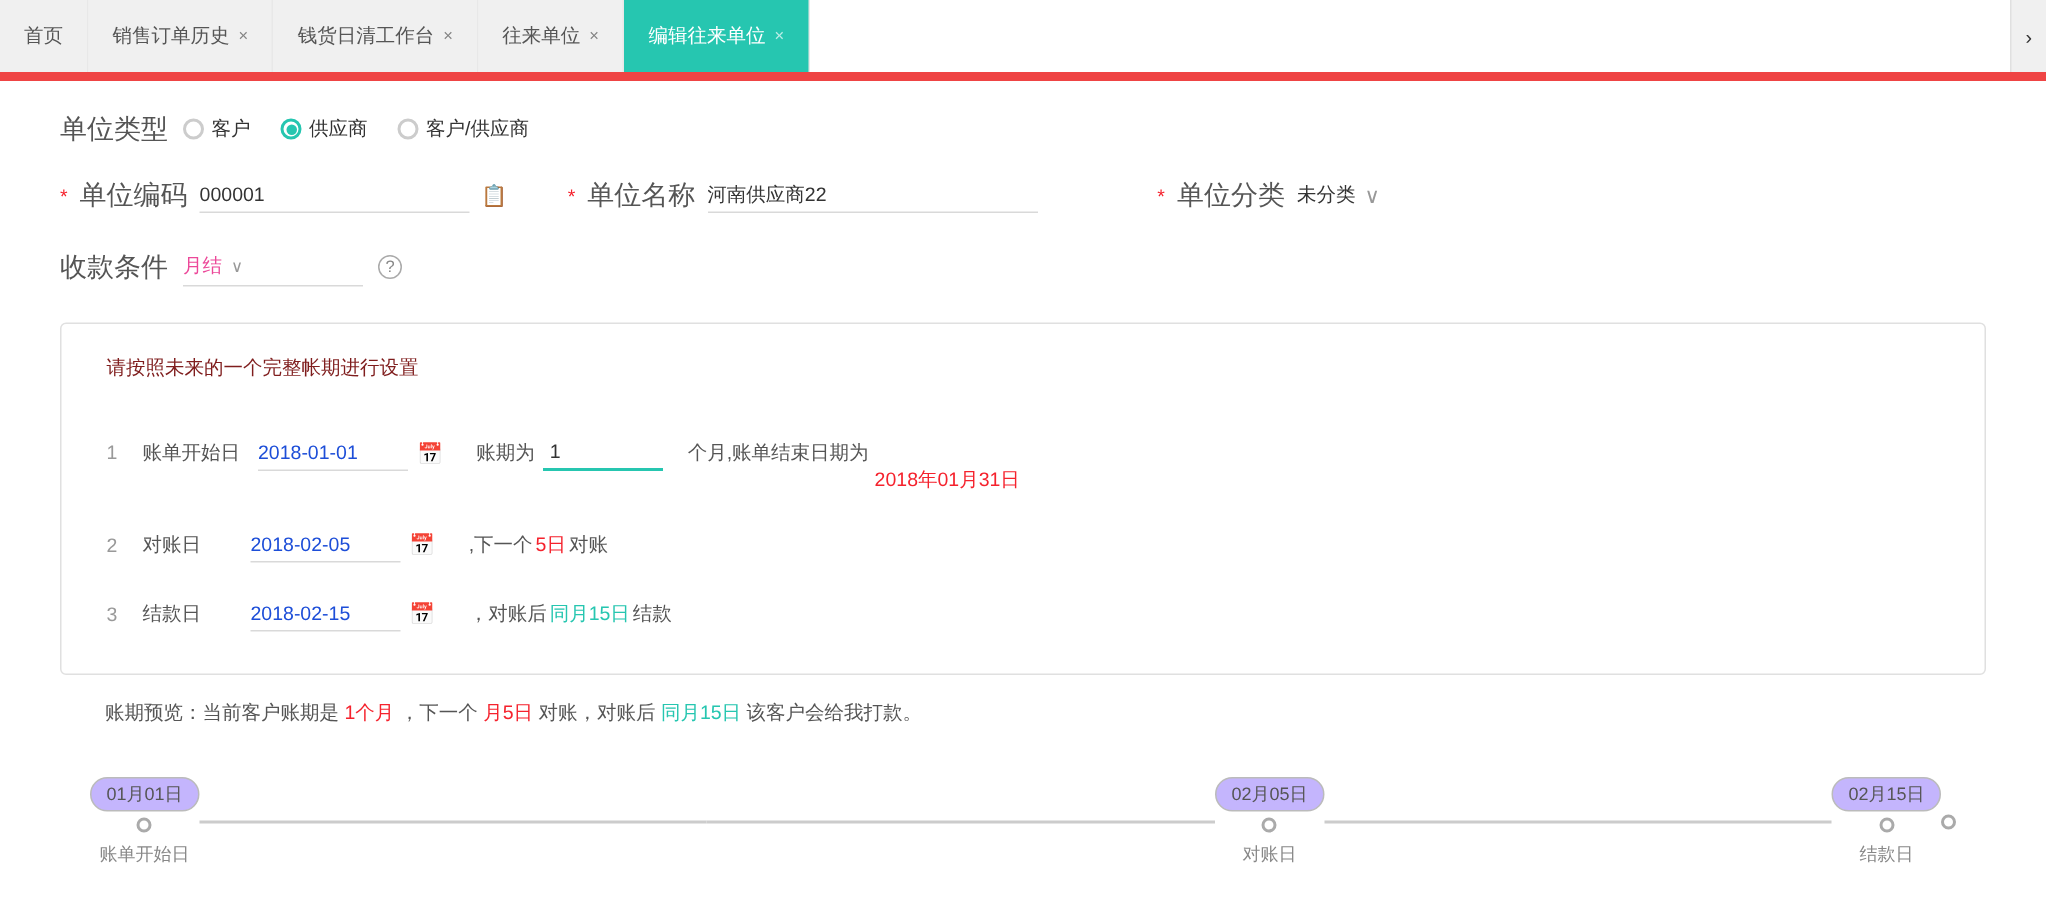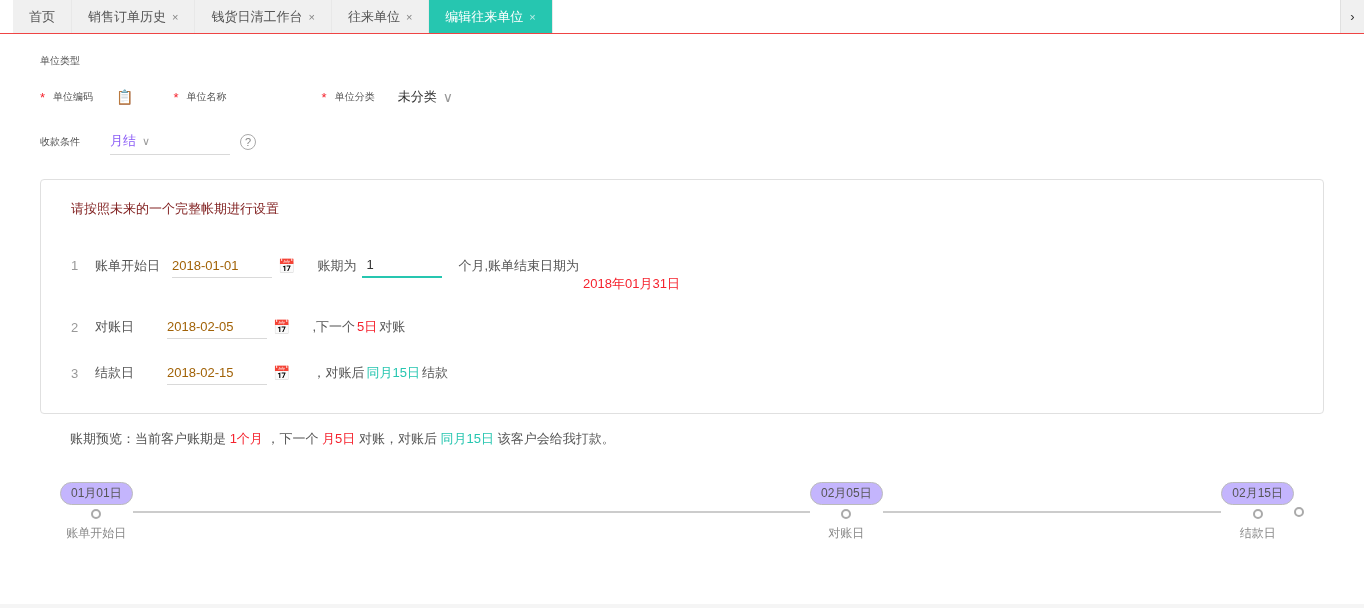--- a/index.html
+++ b/index.html
@@ -3,23 +3,23 @@
   <meta charset="utf-8">
   <style>
     * { box-sizing: border-box; margin: 0; padding: 0; }
     body { font-family: "Microsoft YaHei", "PingFang SC", sans-serif; font-size: 13px; background: #f5f5f5; color: #333; }
 
     
     .tab-bar {
       display: flex;
       align-items: stretch;
       background: #fff;
-      border-bottom: 1px solid #ef4444;
-      height: 34px;
-      padding-left: 13px;
+      border-bottom: 6px solid #ef4444;
+      height: 54px;
+      padding-left: 0;
     }
     .tab-item {
       display: flex;
       align-items: center;
       padding: 0 16px;
       font-size: 13px;
       color: #555;
       cursor: pointer;
       border-right: 1px solid #e8e8e8;
       gap: 6px;
@@ -50,21 +50,21 @@
     }
 
     
     .form-row {
       display: flex;
       align-items: center;
       margin-bottom: 18px;
       gap: 10px;
     }
     .form-label {
-      font-size: 10px;
+      font-size: 18px;
       color: #555;
       min-width: 60px;
     }
 
     
     .radio-group {
       display: flex;
       gap: 20px;
       align-items: center;
     }
@@ -117,21 +117,21 @@
 
     .dropdown-select {
       display: flex;
       align-items: center;
       gap: 6px;
       border-bottom: 1px solid #d9d9d9;
       padding: 4px 0;
       cursor: pointer;
       min-width: 120px;
     }
-    .dropdown-text { color: #8b5cf6; font-size: 13px; }
+    .dropdown-text { color: #ec4899; font-size: 13px; }
     .dropdown-arrow { color: #999; font-size: 11px; }
 
     .unit-classify {
       display: flex; align-items: center; gap: 6px;
     }
     .unit-classify-value { color: #333; font-size: 13px; }
     .unit-classify-arrow { color: #999; font-size: 14px; }
 
     
     .help-icon {
@@ -173,21 +173,21 @@
       font-size: 13px;
       color: #555;
       margin-right: 12px;
     }
     .row-date-input {
       border: none;
       border-bottom: 1px solid #d9d9d9;
       outline: none;
       font-size: 13px;
       padding: 4px 4px 4px 0;
-      color: #a16207;
+      color: #1d4ed8;
       background: transparent;
       width: 100px;
     }
     .row-desc {
       font-size: 13px;
       color: #555;
       margin-left: 10px;
       text-align: center;
     }
     .highlight-orange { color: #f5222d; }
@@ -283,31 +283,47 @@
     <span class="close-icon">×</span>
   </div>
   <div style="flex:1"></div>
   <div class="tab-chevron">›</div>
 </div>
 
 <div class="main-content">
 
   <div class="form-row" style="margin-bottom:20px;">
     <span class="form-label">单位类型</span>
+    <div class="radio-group">
+      <div class="radio-item">
+        <div class="radio-circle"></div>
+        <span>客户</span>
+      </div>
+      <div class="radio-item">
+        <div class="radio-circle checked"></div>
+        <span>供应商</span>
+      </div>
+      <div class="radio-item">
+        <div class="radio-circle"></div>
+        <span>客户/供应商</span>
+      </div>
+    </div>
   </div>
 
   <div class="form-row" style="gap:40px; margin-bottom:22px;">
     <div class="field-group">
       <span style="color:#f5222d;">*</span>
       <span class="form-label" style="min-width:55px;">单位编码</span>
+      <input class="text-input medium" type="text" value="000001" style="">
       <span class="calendar-icon">📋</span>
     </div>
     <div class="field-group">
       <span style="color:#f5222d;">*</span>
       <span class="form-label" style="min-width:55px;">单位名称</span>
+      <input class="text-input wide" type="text" value="河南供应商22" style="">
     </div>
     <div class="field-group" style="margin-left:40px;">
       <span style="color:#f5222d;">*</span>
       <span class="form-label" style="min-width:55px;">单位分类</span>
       <div class="unit-classify">
         <span class="unit-classify-value">未分类</span>
         <span class="unit-classify-arrow">∨</span>
       </div>
     </div>
   </div>

